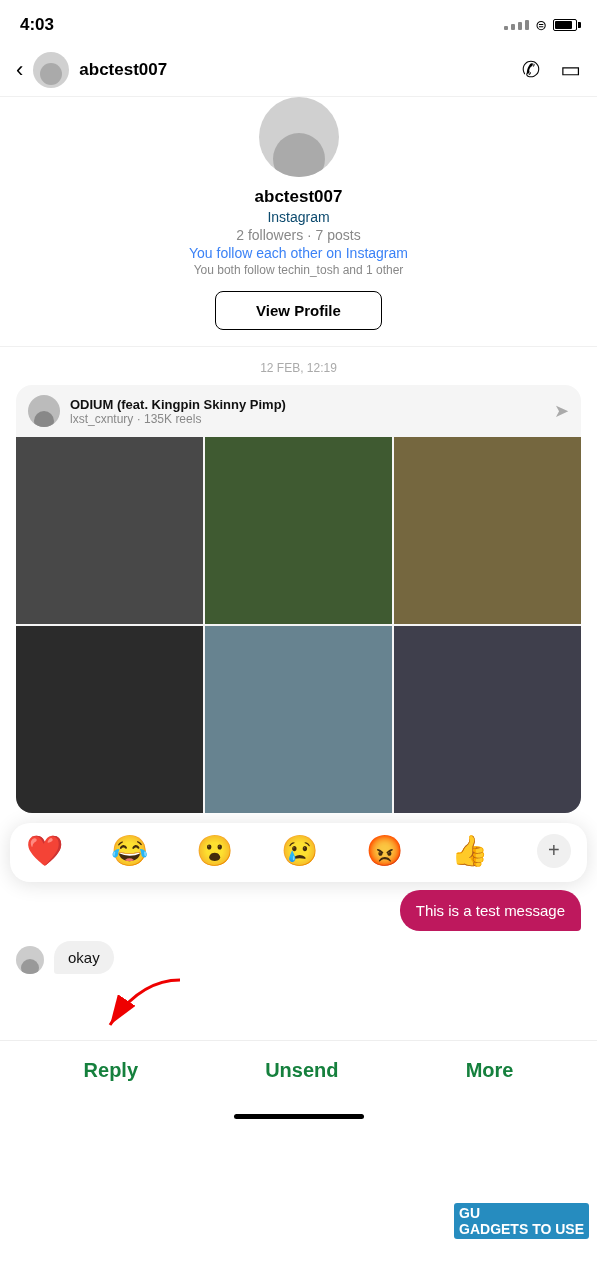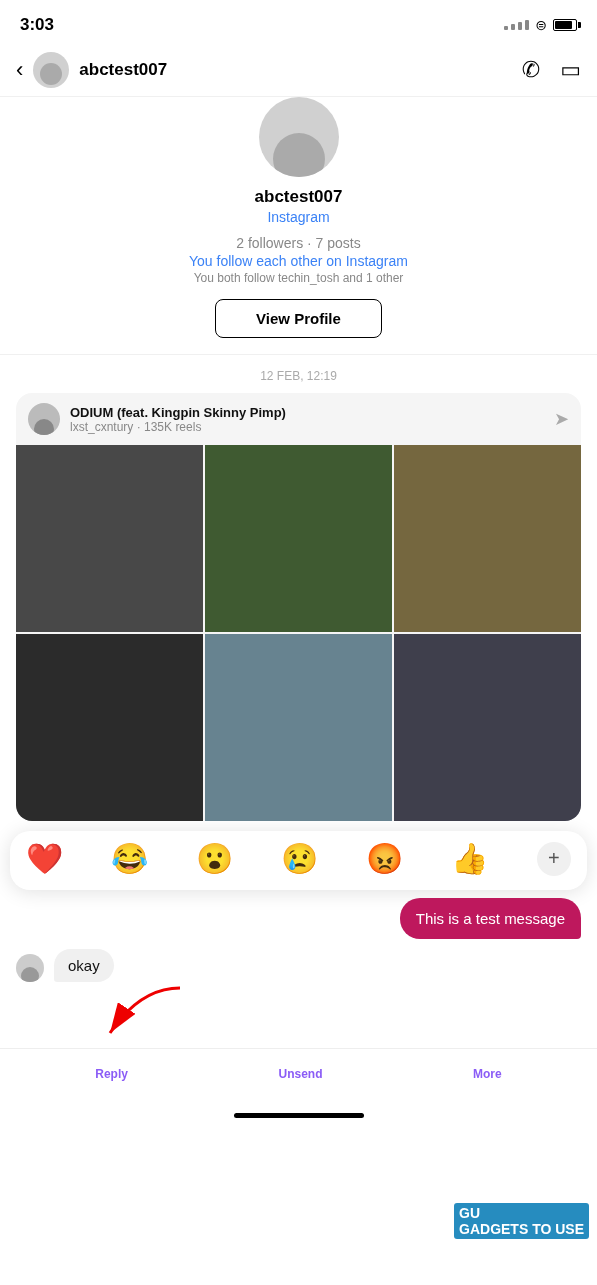--- a/index.html
+++ b/index.html
@@ -109,21 +109,21 @@
       transform: translateX(-50%);
       width: 52px;
       height: 52px;
       border-radius: 50%;
       background: #aaa;
     }
     .profile-name {
       font-size: 17px; font-weight: 700; color: #000; margin-bottom: 2px;
     }
     .profile-platform {
-      font-size: 14px; color: #3b82f6; margin-bottom: 10px;
+      font-size: 14px; color: #0c4a6e; margin-bottom: 2px;
     }
     .profile-stats {
       font-size: 14px; color: #888; margin-bottom: 2px;
     }
     .profile-follow {
       font-size: 14px; color: #3b82f6; margin-bottom: 2px;
     }
     .profile-mutual {
       font-size: 12px; color: #888; margin-bottom: 14px;
     }
@@ -289,23 +289,23 @@
 
     
     .bottom-actions {
       display: flex;
       justify-content: space-around;
       align-items: center;
       padding: 14px 20px 20px 20px;
       border-top: 1px solid #eee;
     }
     .action-btn {
-      font-size: 12px;
+      font-size: 20px;
       font-weight: 600;
-      color: #8b5cf6;
+      color: #15803d;
       cursor: pointer;
       background: none;
       border: none;
       padding: 4px 10px;
     }
 
     
     .home-indicator {
       display: flex;
       justify-content: center;
@@ -327,21 +327,21 @@
       font-size: 14px;
       font-weight: 700;
       padding: 2px 5px;
       border-radius: 3px;
     }
   </style>
 </head>
 <body>
 
 <div class="status-bar">
-  <span class="status-time">3:03</span>
+  <span class="status-time">4:03</span>
   <div class="status-icons">
     <div class="signal-dots">
       <span></span>
         <span></span>
         <span></span>
         <span></span>
     </div>
     <span class="wifi-icon">⊜</span>
     <div class="battery-icon">
       <div class="battery-fill"></div>

